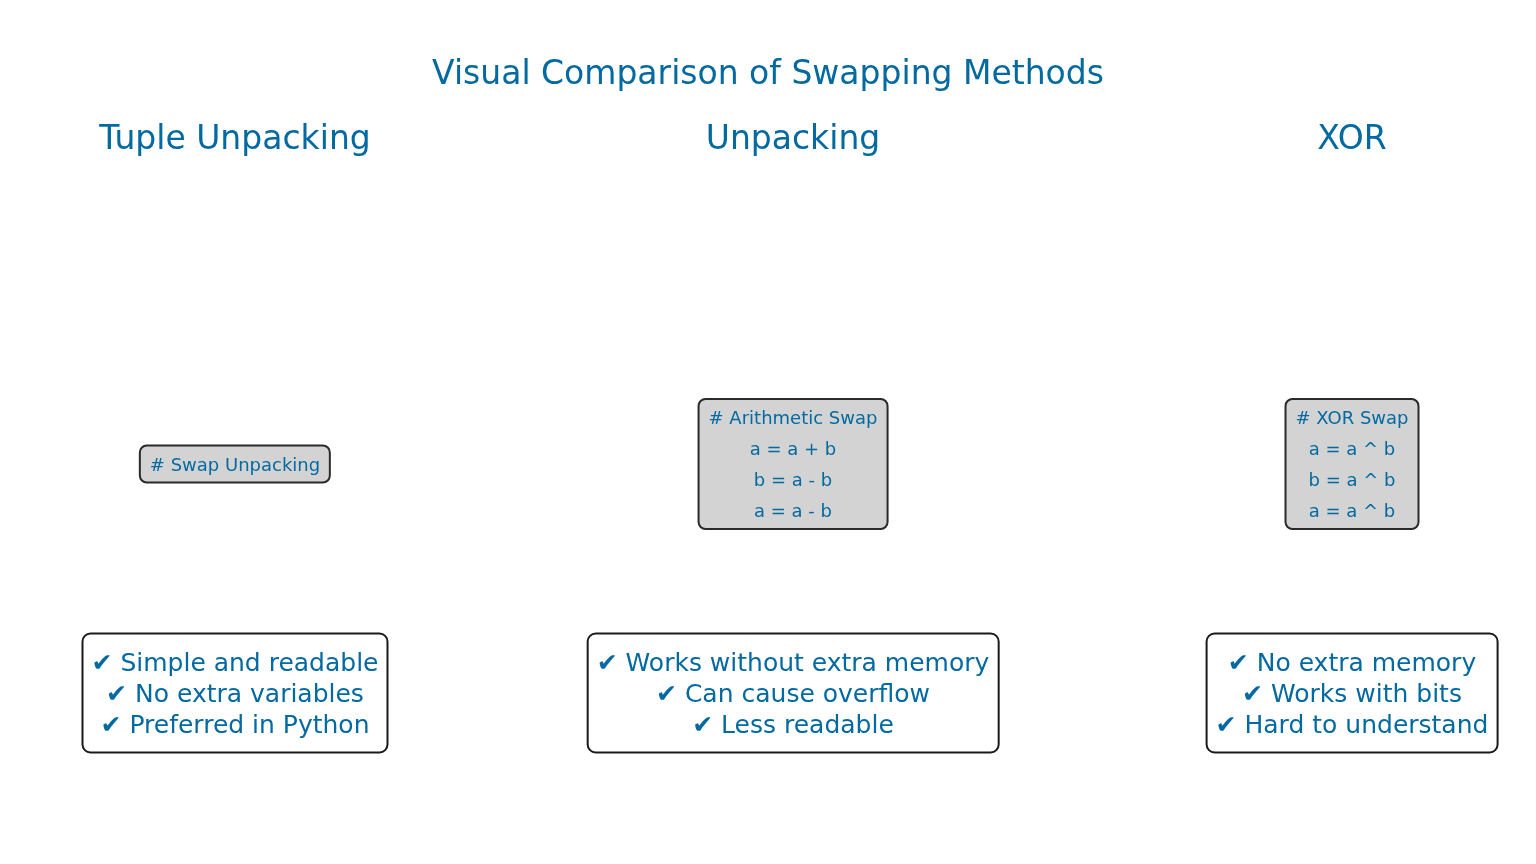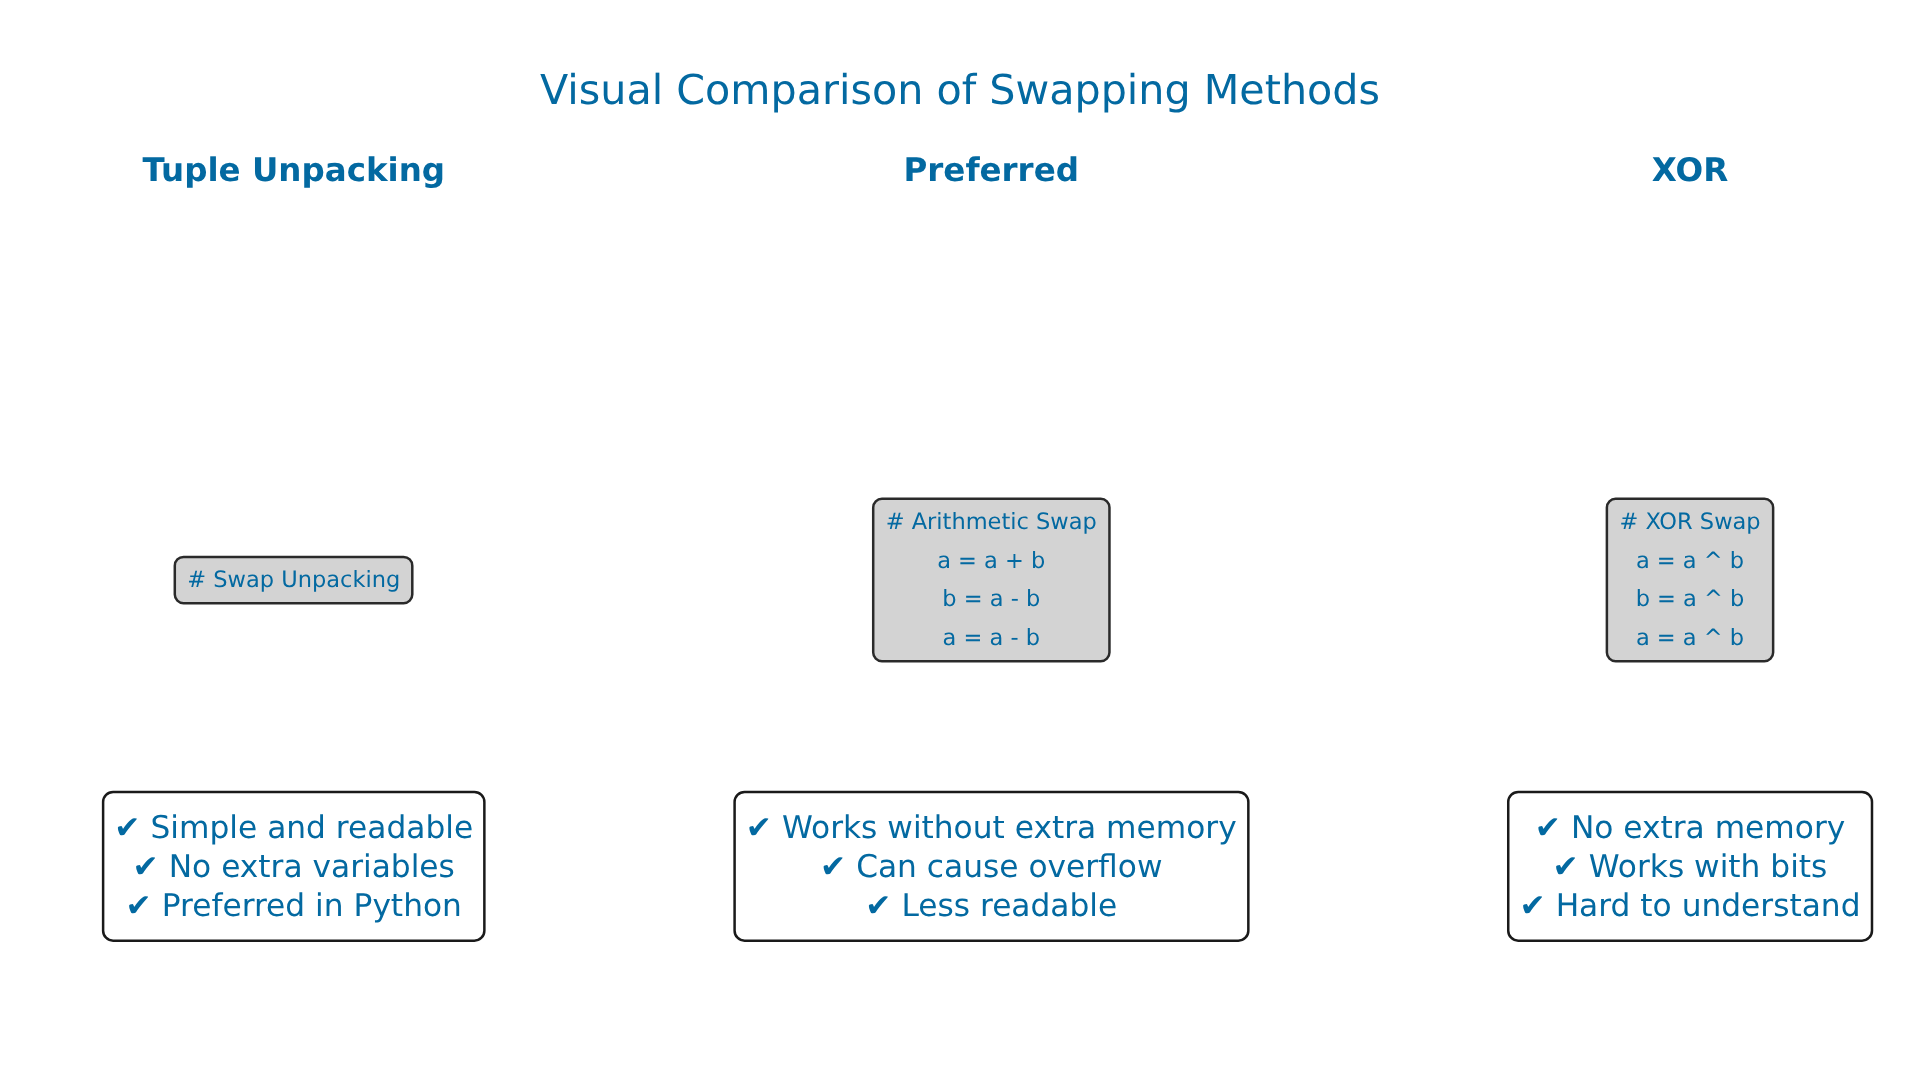--- a/index.html
+++ b/index.html
@@ -17,22 +17,21 @@
     transform: translate(-50%, -50%);
     white-space: nowrap;
     text-align: center;
   }
   .title {
     top: 72px; left: 768px;
     font-size: 33px;
   }
   .col-header {
     top: 137px;
-    font-size: 26px;
-    font-weight: bold;
+    font-size: 33px;
   }
   .code-box {
     top: 464px;
     background: #d3d3d3;
     border: 2px solid #2a2a2a;
     border-radius: 8px;
     padding: 2px 9px;
     font-size: 18px;
     line-height: 31px;
   }
@@ -59,21 +58,21 @@
   <div class="centered col-header cx-0">Tuple Unpacking</div>
   <div class="centered code-box cx-0">
       <div># Swap Unpacking</div>
     </div>
   <div class="centered notes-box cx-0">
       <div><span>✔ </span><span>Simple and readable</span></div>
       <div><span>✔ </span><span>No extra variables</span></div>
       <div><span>✔ </span><span>Preferred in Python</span></div>
     </div>
 
-  <div class="centered col-header cx-1">Preferred</div>
+  <div class="centered col-header cx-1">Unpacking</div>
   <div class="centered code-box cx-1">
       <div># Arithmetic Swap</div>
       <div>a = a + b</div>
       <div>b = a - b</div>
       <div>a = a - b</div>
     </div>
   <div class="centered notes-box cx-1">
       <div><span>✔ </span><span>Works without extra memory</span></div>
       <div><span>✔ </span><span>Can cause overflow</span></div>
       <div><span>✔ </span><span>Less readable</span></div>

